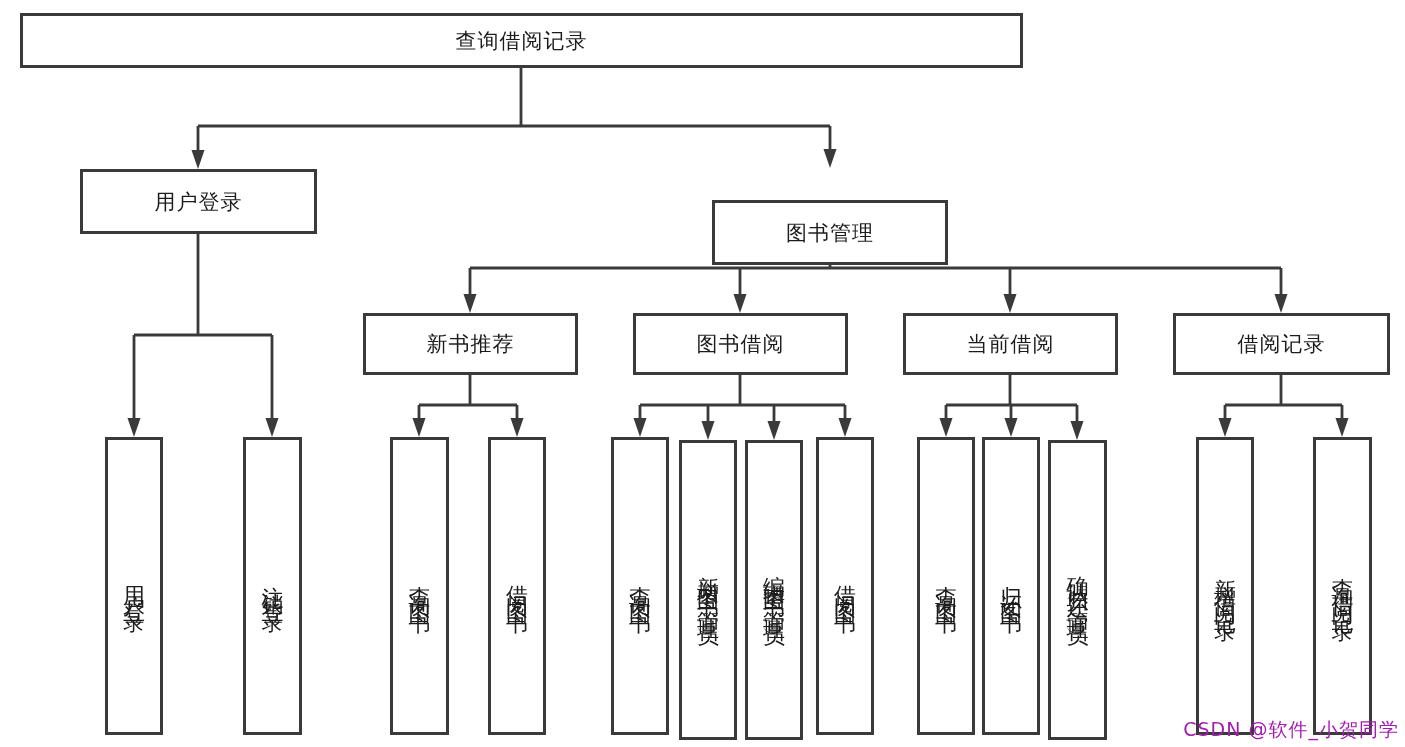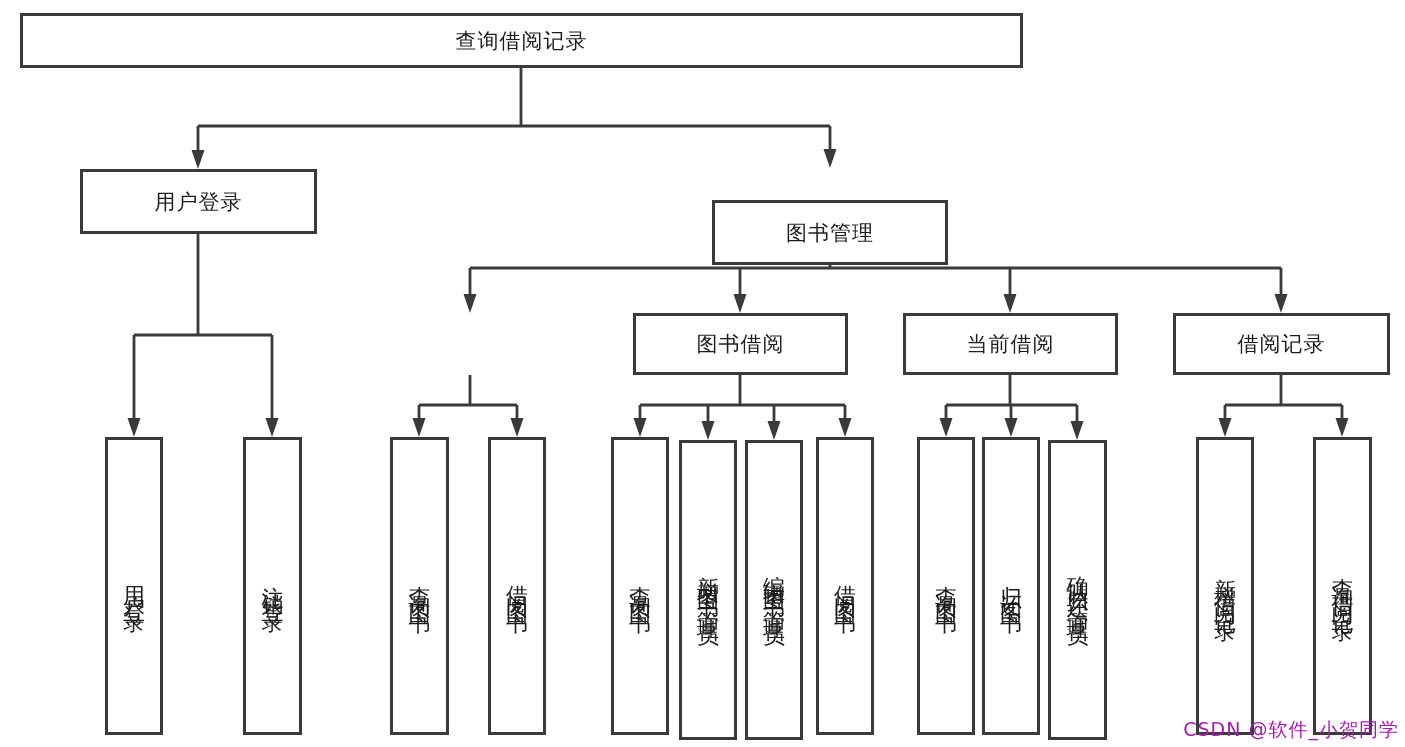--- a/index.html
+++ b/index.html
@@ -109,20 +109,23 @@
     <span class="hlabel">查询借阅记录</span>
   </div>
 
   <div class="node" style="left:80px; top:169px; width:237px; height:65px;">
     <span class="hlabel">用户登录</span>
   </div>
   <div class="node" style="left:712px; top:168px; width:236px; height:65px;margin-top:32px;">
     <span class="hlabel">图书管理</span>
   </div>
 
+  <div class="node" style="left:363px; top:313px; width:215px; height:62px;">
+    <span class="hlabel">新书推荐</span>
+  </div>
   <div class="node" style="left:903px; top:313px; width:215px; height:62px;">
     <span class="hlabel">当前借阅</span>
   </div>
   <div class="node" style="left:633px; top:313px; width:215px; height:62px;">
     <span class="hlabel">图书借阅</span>
   </div>
   <div class="node" style="left:1173px; top:313px; width:217px; height:62px;">
     <span class="hlabel">借阅记录</span>
   </div>
 

